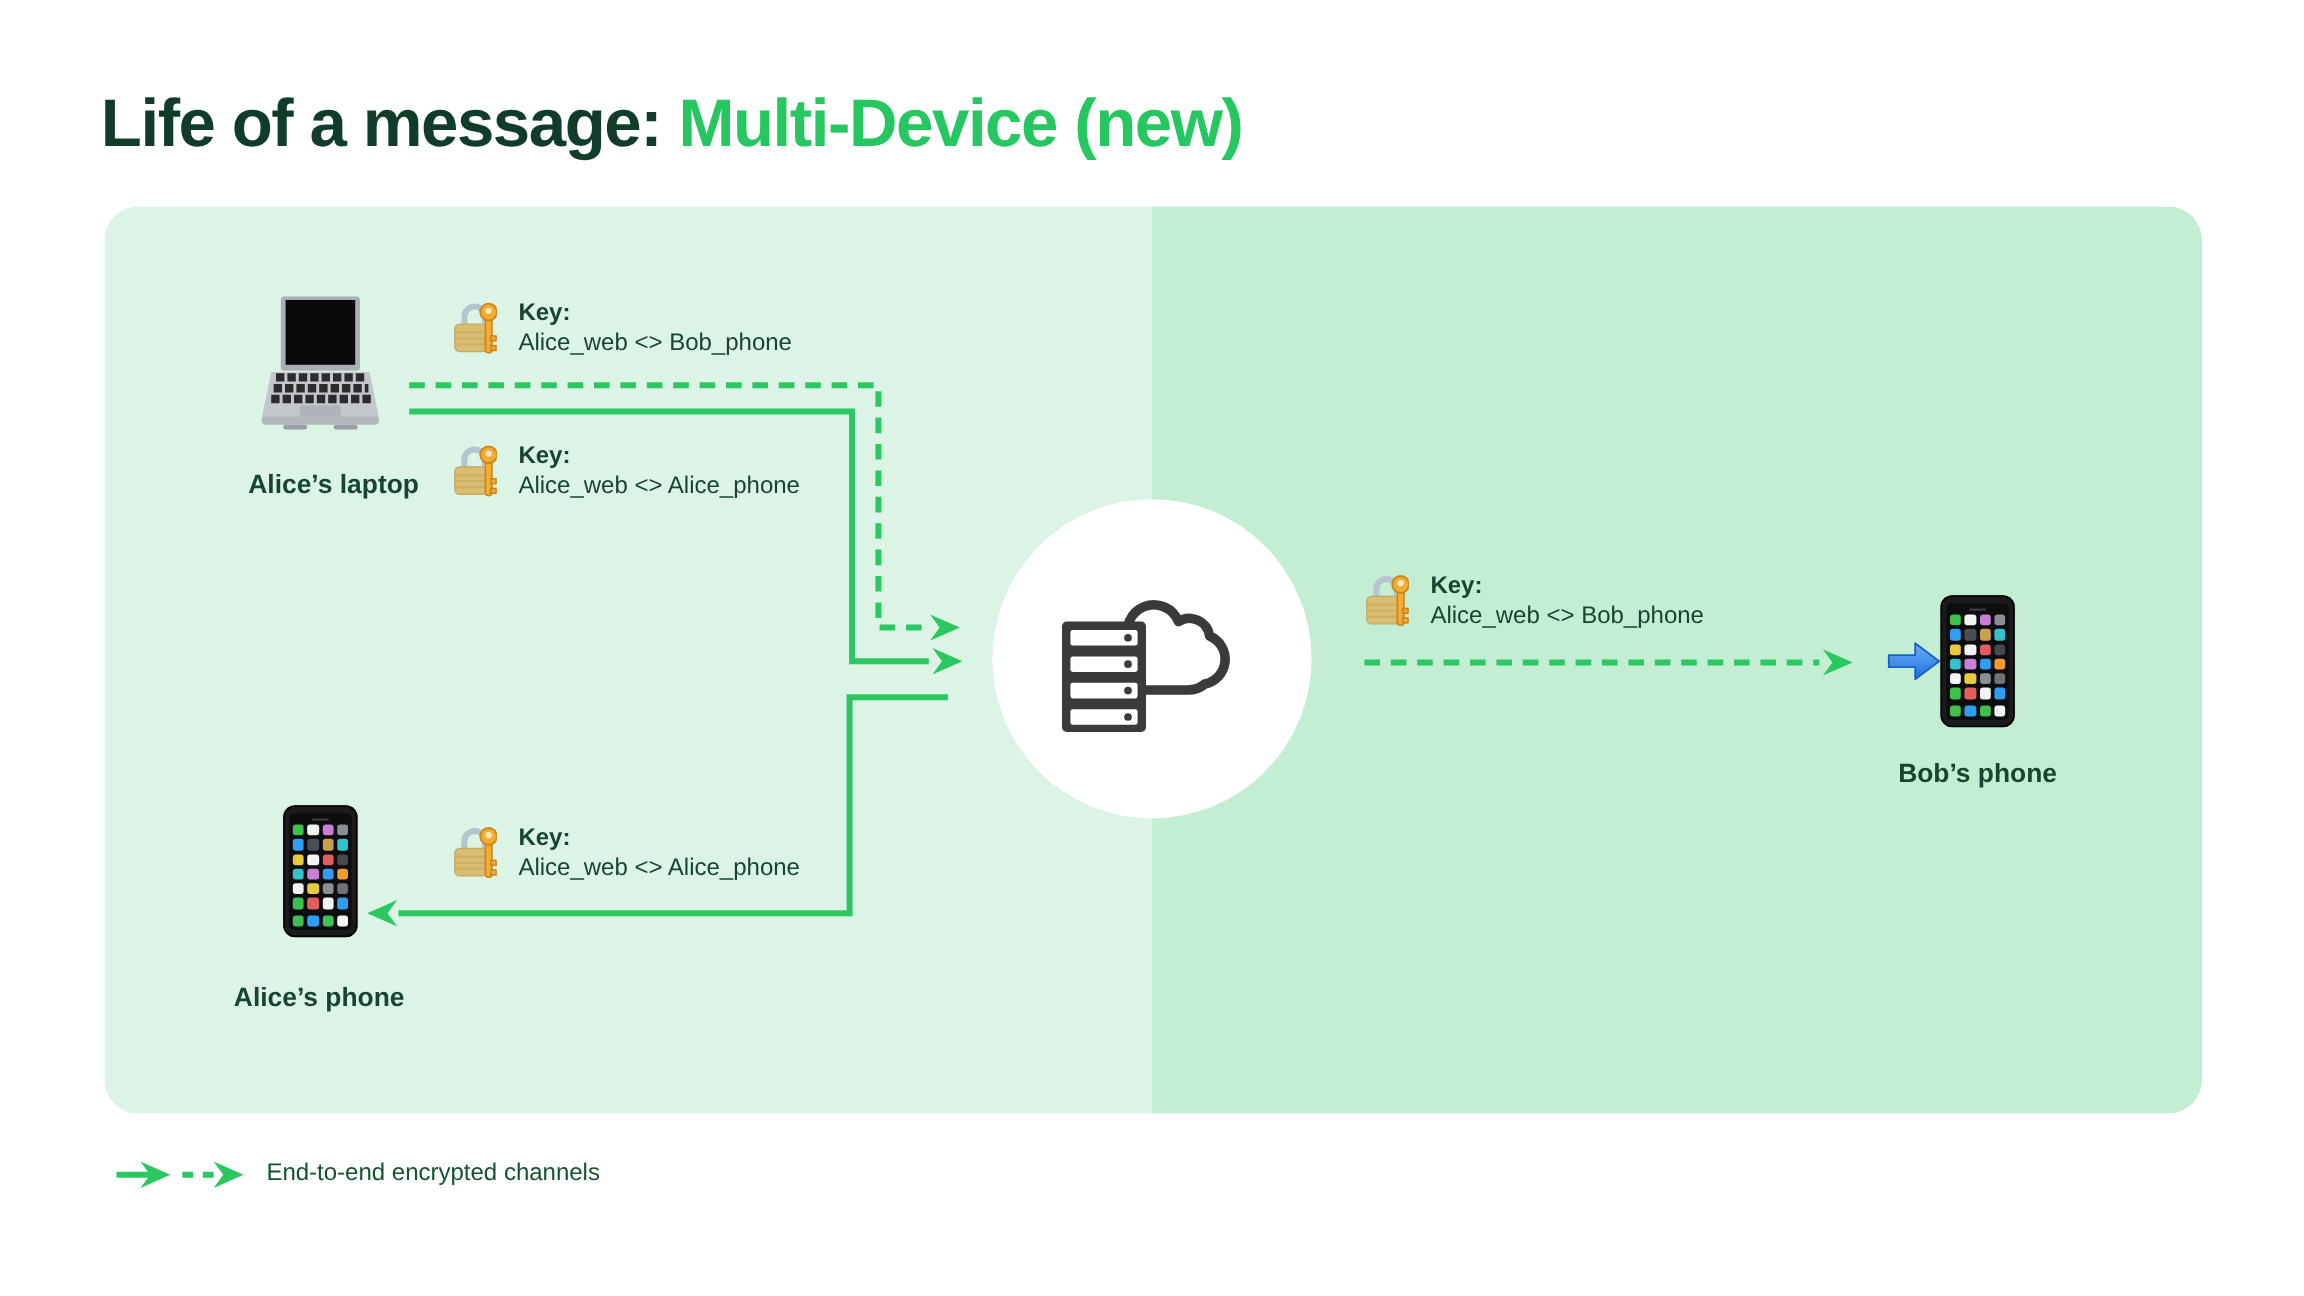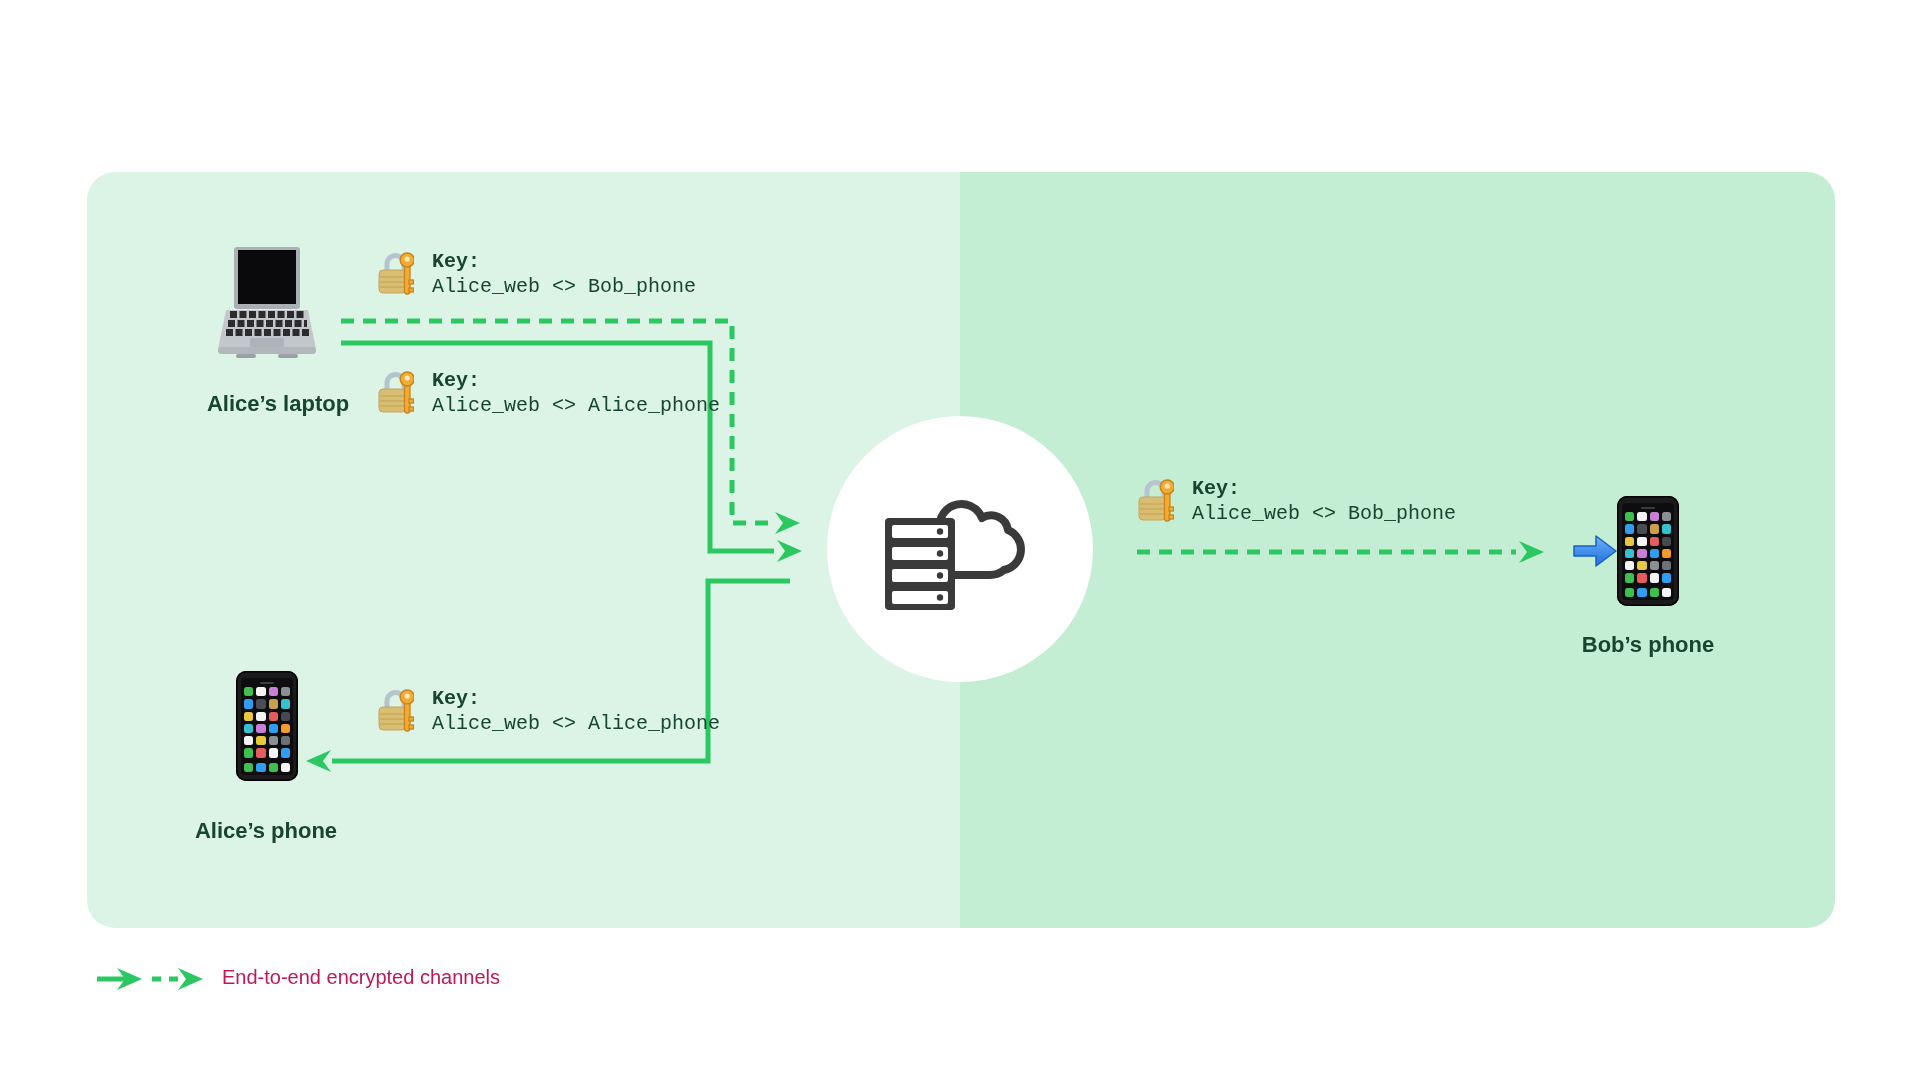--- a/index.html
+++ b/index.html
@@ -26,26 +26,26 @@
   
   .server-circle{
     position:absolute;left:827px;top:416px;width:266px;height:266px;
     background:#ffffff;border-radius:50%;
   }
   
   .node-label{
     position:absolute;width:220px;text-align:center;
     font-size:22px;font-weight:700;color:#17452f;
   }
-  .key-block{position:absolute;font-size:20px;line-height:25px;color:#17452f;white-space:nowrap;font-family:Liberation Mono, monospace;}
+  .key-block{position:absolute;font-size:20px;line-height:25px;color:#17452f;white-space:nowrap;}
   .key-block .key-title{font-weight:700;}
   
   .legend-text{
     position:absolute;left:222px;top:966px;
-    font-size:20px;color:#be185d;white-space:nowrap;
+    font-size:20px;color:#14532d;white-space:nowrap;
   }
   
   .phone{
     position:absolute;background:#1b1b1d;border-radius:10px;
     box-sizing:border-box;padding:7px 5px 6px 5px;
     width:62px;height:110px;box-shadow:inset 0 0 0 1.5px #000;
   }
   .phone .screen{
     width:100%;height:100%;background:#0d0d10;border-radius:4px;
     display:flex;flex-direction:column;box-sizing:border-box;padding:4px 3px 3px 3px;
@@ -54,20 +54,23 @@
   .phone .dock{display:grid;grid-template-columns:repeat(4,1fr);gap:3px;margin-top:auto;}
   .phone .tile{width:100%;aspect-ratio:1/1;border-radius:2.5px;}
   .phone .speaker{width:14px;height:2px;background:#3c3c40;border-radius:1px;margin:0 auto 3px auto;flex:none;}
   svg{display:block;}
 </style>
 </head>
 <body>
 
 <div class="stage">
 
+  <div class="title">
+    <span class="t-dark">Life of a message: </span><span class="t-green">Multi-Device (new)</span>
+  </div>
 
   <div class="panel">
     <div class="panel-left"></div>
     <div class="panel-right"></div>
   </div>
 
   <svg class="abs" style="left:0;top:0;pointer-events:none;" width="1920" height="1080">
     <g stroke="#2bc862" stroke-width="5" fill="none">
       <path d="M341,321 H732 V523 H772" stroke-dasharray="13 9"></path>
       <path d="M341,343 H710 V551 H774"></path>

